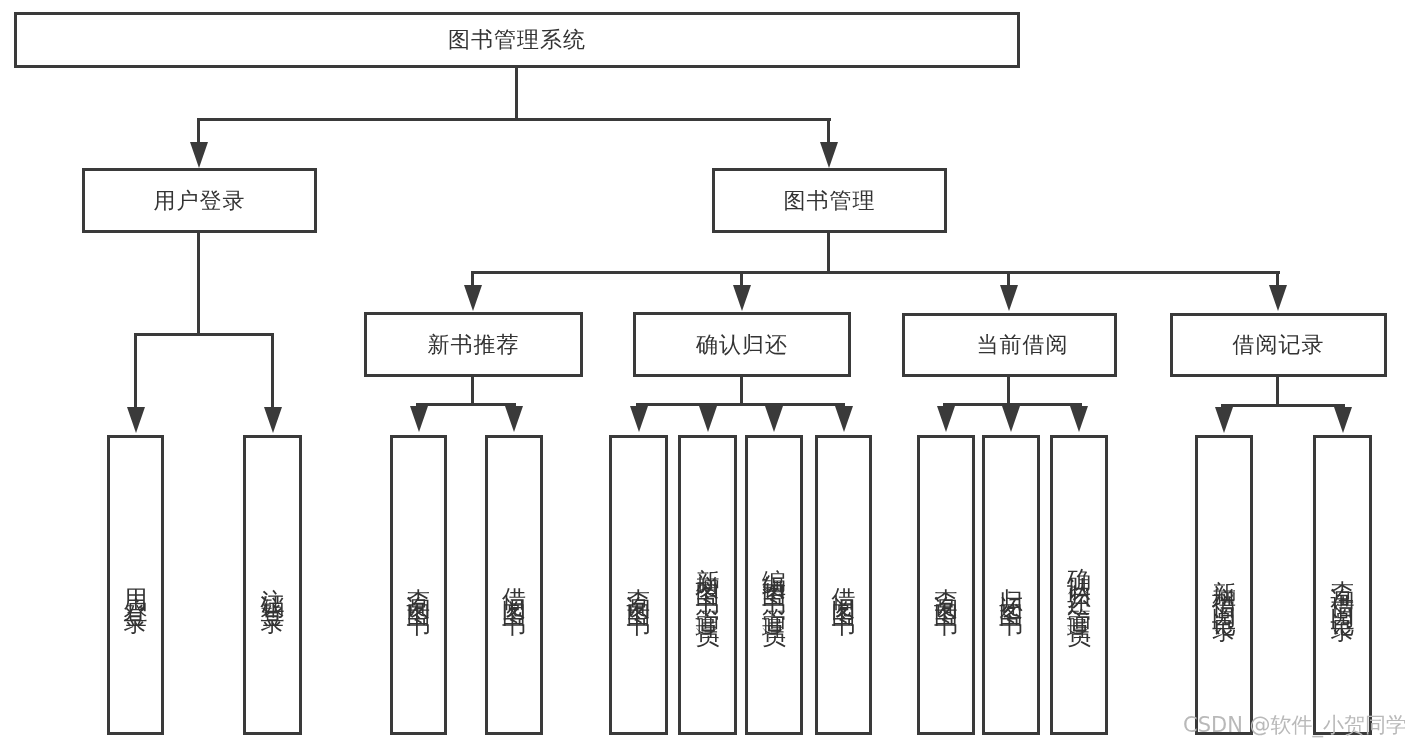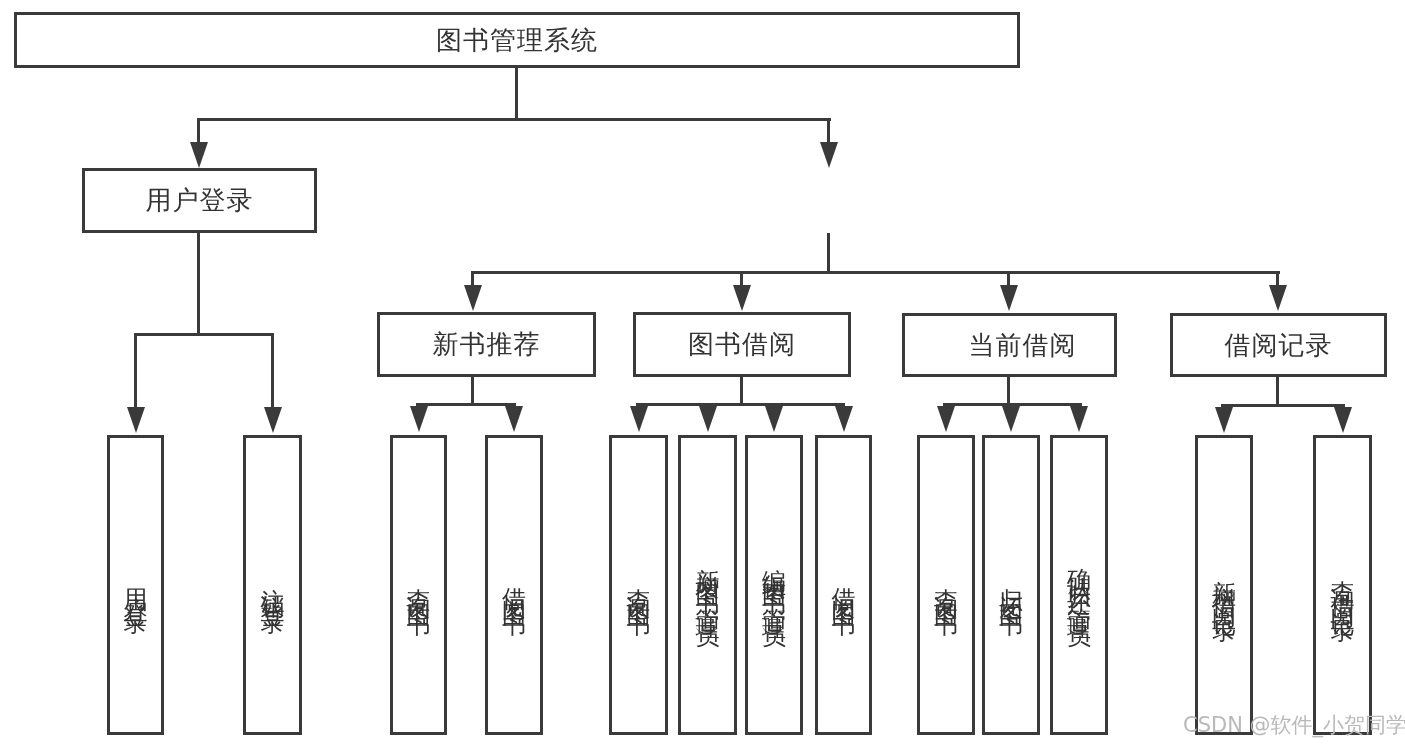--- a/index.html
+++ b/index.html
@@ -6,21 +6,21 @@
   .canvas {
     position:relative; width:1405px; height:747px; background:#ffffff;
     font-family:"DejaVu Sans","Liberation Sans",sans-serif; overflow:hidden;
   }
   .box {
     position:absolute; box-sizing:border-box;
     border:3px solid #3a3a3a; background:#ffffff;
     display:flex; align-items:center; justify-content:center;
   }
   .box .lbl {
-    font-size:26px; color:#333333; letter-spacing:1px; white-space:nowrap;
+    font-size:22px; color:#333333; letter-spacing:1px; white-space:nowrap;
   }
   .vbox .lbl {
     writing-mode:vertical-rl; text-orientation:mixed;
     font-size:24px; letter-spacing:8px; line-height:1;
     color:#333333; white-space:nowrap;
   }
   .vline { position:absolute; width:3px; background:#3a3a3a; }
   .hline { position:absolute; height:3px; background:#3a3a3a; }
   .arrow {
     position:absolute; width:0; height:0;
@@ -44,44 +44,47 @@
   <div class="vline" style="left:515px; top:68px; height:52px;"></div>
   <div class="hline" style="left:197px; top:118px; width:634px;"></div>
   <div class="vline" style="left:197px; top:118px; height:27px;"></div>
   <div class="arrow" style="left:190px; top:142px;"></div>
   <div class="vline" style="left:827px; top:118px; height:27px;"></div>
   <div class="arrow" style="left:820px; top:142px;"></div>
 
   <div class="box" style="left:82px; top:168px; width:235px; height:65px;">
     <span class="lbl">用户登录</span>
   </div>
+  <div class="box" style="left:712px; top:168px; width:235px; height:65px;">
+    <span class="lbl">图书管理</span>
+  </div>
 
   <div class="vline" style="left:197px; top:233px; height:102px;"></div>
   <div class="hline" style="left:134px; top:333px; width:140px;"></div>
   <div class="vline" style="left:134px; top:333px; height:75px;"></div>
   <div class="arrow" style="left:127px; top:407px;"></div>
   <div class="vline" style="left:271px; top:333px; height:75px;"></div>
   <div class="arrow" style="left:264px; top:407px;"></div>
 
   <div class="vline" style="left:827px; top:233px; height:40px;"></div>
   <div class="hline" style="left:471px; top:271px; width:809px;"></div>
   <div class="vline" style="left:471px; top:271px; height:16px;"></div>
   <div class="arrow" style="left:464px; top:285px;"></div>
   <div class="vline" style="left:740px; top:271px; height:16px;"></div>
   <div class="arrow" style="left:733px; top:285px;"></div>
   <div class="vline" style="left:1007px; top:271px; height:16px;"></div>
   <div class="arrow" style="left:1000px; top:285px;"></div>
   <div class="vline" style="left:1276px; top:271px; height:16px;"></div>
   <div class="arrow" style="left:1269px; top:285px;"></div>
 
-  <div class="box" style="left:364px; top:312px; width:219px; height:65px;margin-left:13px;">
+  <div class="box" style="left:364px; top:312px; width:219px; height:65px;">
     <span class="lbl">新书推荐</span>
   </div>
   <div class="box" style="left:633px; top:312px; width:218px; height:65px;">
-    <span class="lbl">图书借阅</span>
+    <span class="lbl">确认归还</span>
   </div>
   <div class="box" style="left:902px; top:313px; width:215px; height:64px;padding-left:26px;">
     <span class="lbl">当前借阅</span>
   </div>
   <div class="box" style="left:1170px; top:313px; width:217px; height:64px;">
     <span class="lbl">借阅记录</span>
   </div>
 
   <div class="vline" style="left:471px; top:377px; height:28px;"></div>
   <div class="hline" style="left:416px; top:403px; width:100px;"></div>

